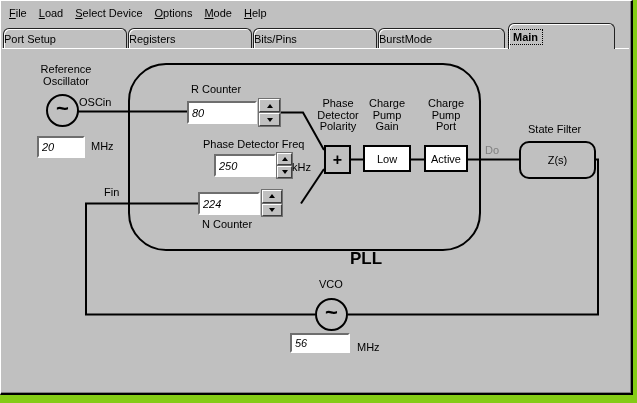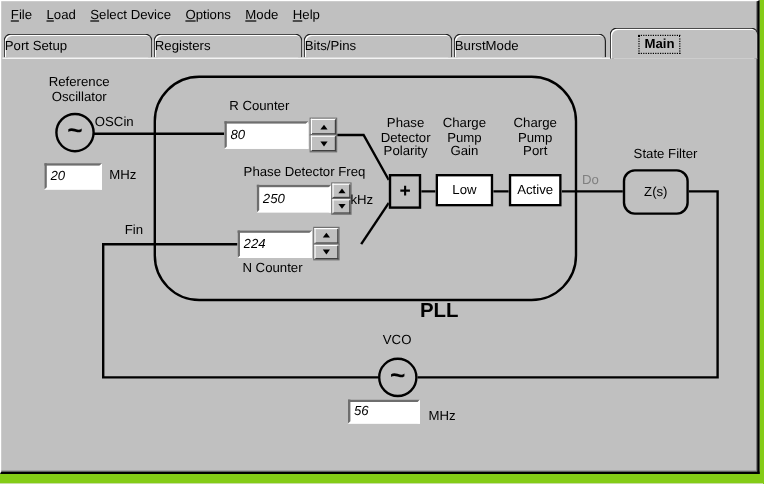--- a/index.html
+++ b/index.html
@@ -74,21 +74,21 @@
       </div>
     <div class="tab" style="left:127px; width:124px;">
         <span>Registers</span>
       </div>
     <div class="tab" style="left:252px; width:124px;">
         <span>Bits/Pins</span>
       </div>
     <div class="tab" style="left:377px; width:127px;">
         <span>BurstMode</span>
       </div>
-    <div class="tab active" style="left:507px; width:124px;padding-left:24px;">
+    <div class="tab active" style="left:507px; width:107px;">
         <span class="focus">Main</span>
       </div>
 
     <div class="diagram">
 
       <svg class="wires" width="633" height="393">
         <path d="M77 110.5 H186" stroke="#000" stroke-width="2" fill="none"></path>
         <path d="M280 111.5 H302 L323 149" stroke="#000" stroke-width="2" fill="none"></path>
         <path d="M300 202.5 L323 168" stroke="#000" stroke-width="2" fill="none"></path>
         <path d="M350 158.5 H362" stroke="#000" stroke-width="2" fill="none"></path>
@@ -165,21 +165,21 @@
       <div class="lbl center" style="left:418px; top:97px; width:54px;">
         <div>Charge</div>
         <div>Pump</div>
         <div>Port</div>
       </div>
       <div class="dbox" style="left:423px; top:144px; width:44px; height:27px;">Active</div>
 
       <div class="lbl pin-gray" style="left:484px; top:143px;">Do</div>
 
       <div class="lbl" style="left:527px; top:122px;">State Filter</div>
-      <div class="dbox graybg round" style="left:518px; top:140px; width:55px; height:38px;">Z(s)</div>
+      <div class="dbox graybg round" style="left:518px; top:140px; width:77px; height:38px;">Z(s)</div>
 
       <div class="lbl" style="left:318px; top:277px;">VCO</div>
       <div class="circle" style="left:314px; top:297px;">
         <span class="sine">~</span>
       </div>
       <input class="tfield" style="left: 289px; top: 332px; width: 60px; height: 20px;" value="56">
       <div class="lbl" style="left:356px; top:340px;">MHz</div>
 
     </div>
   </div>

